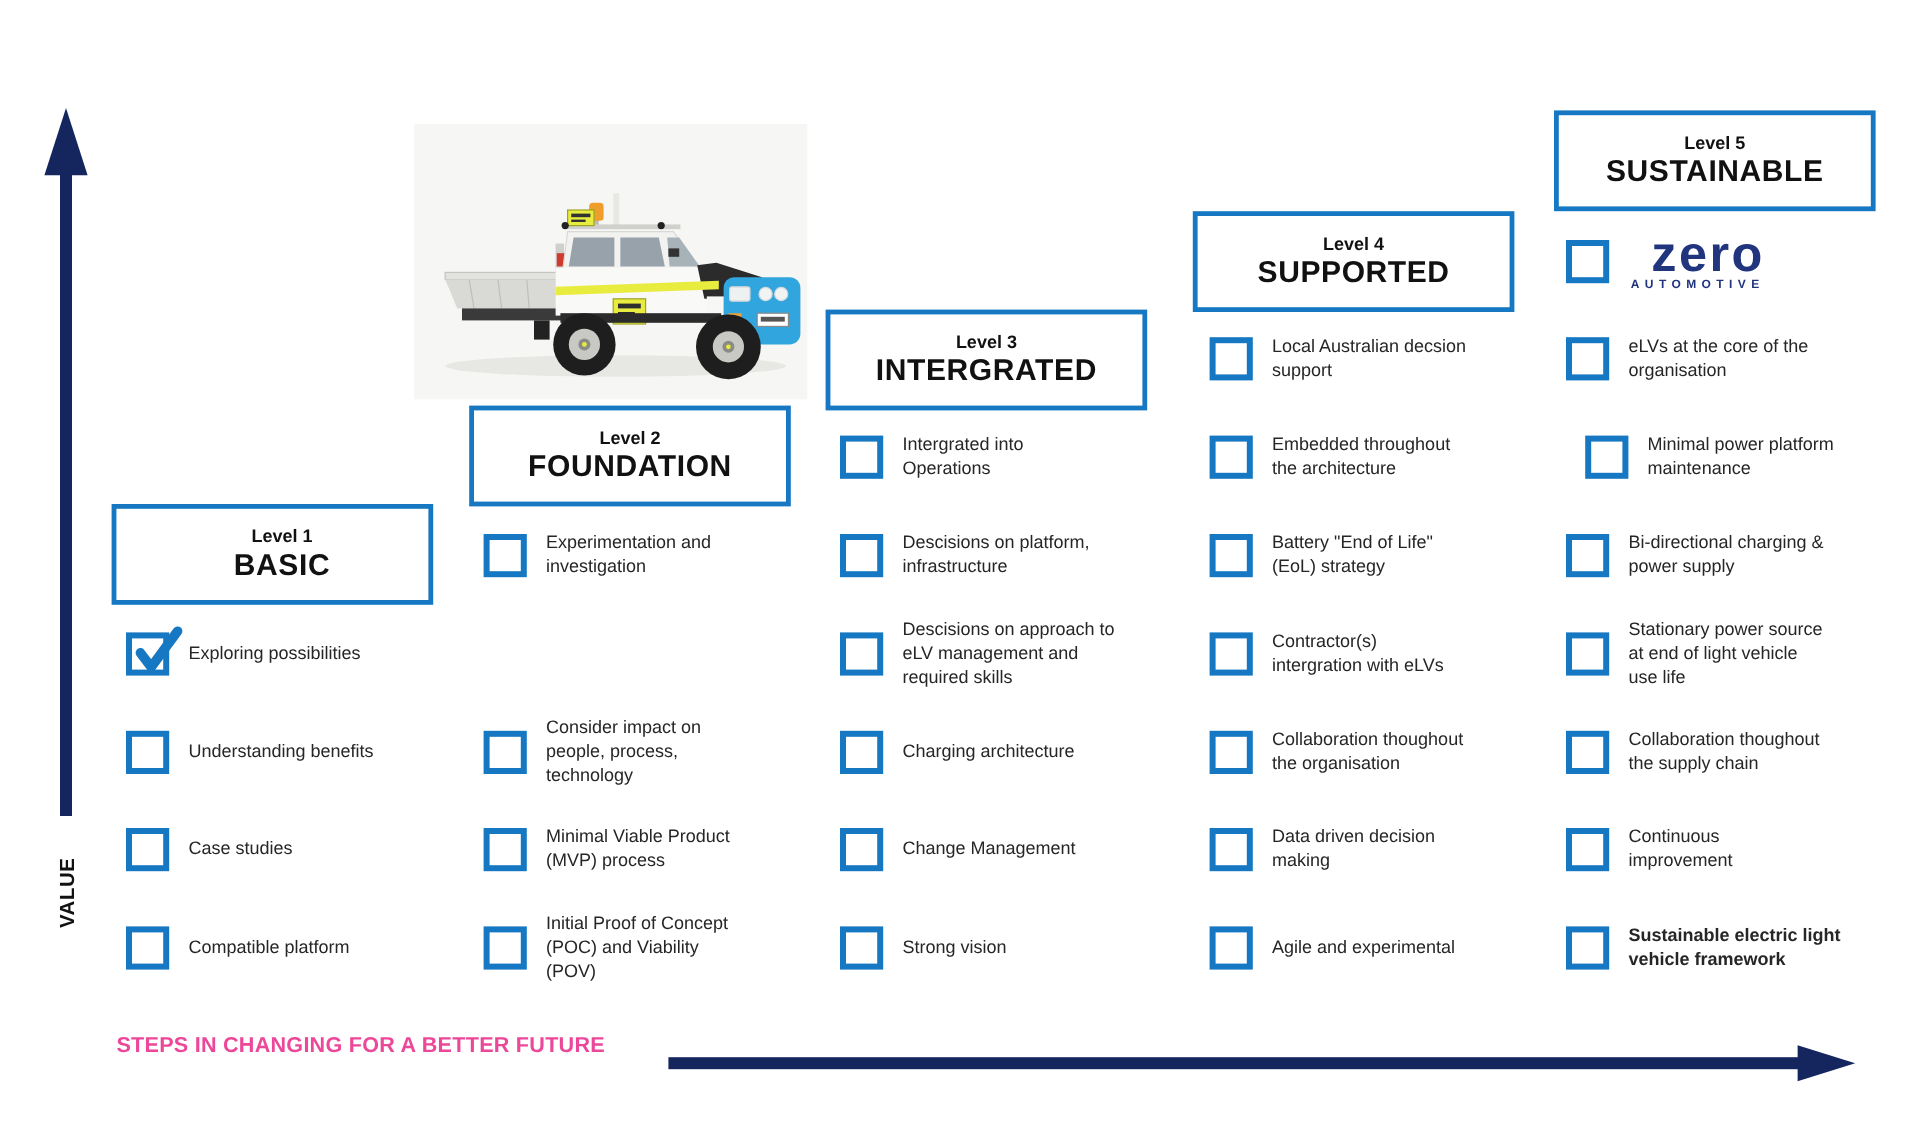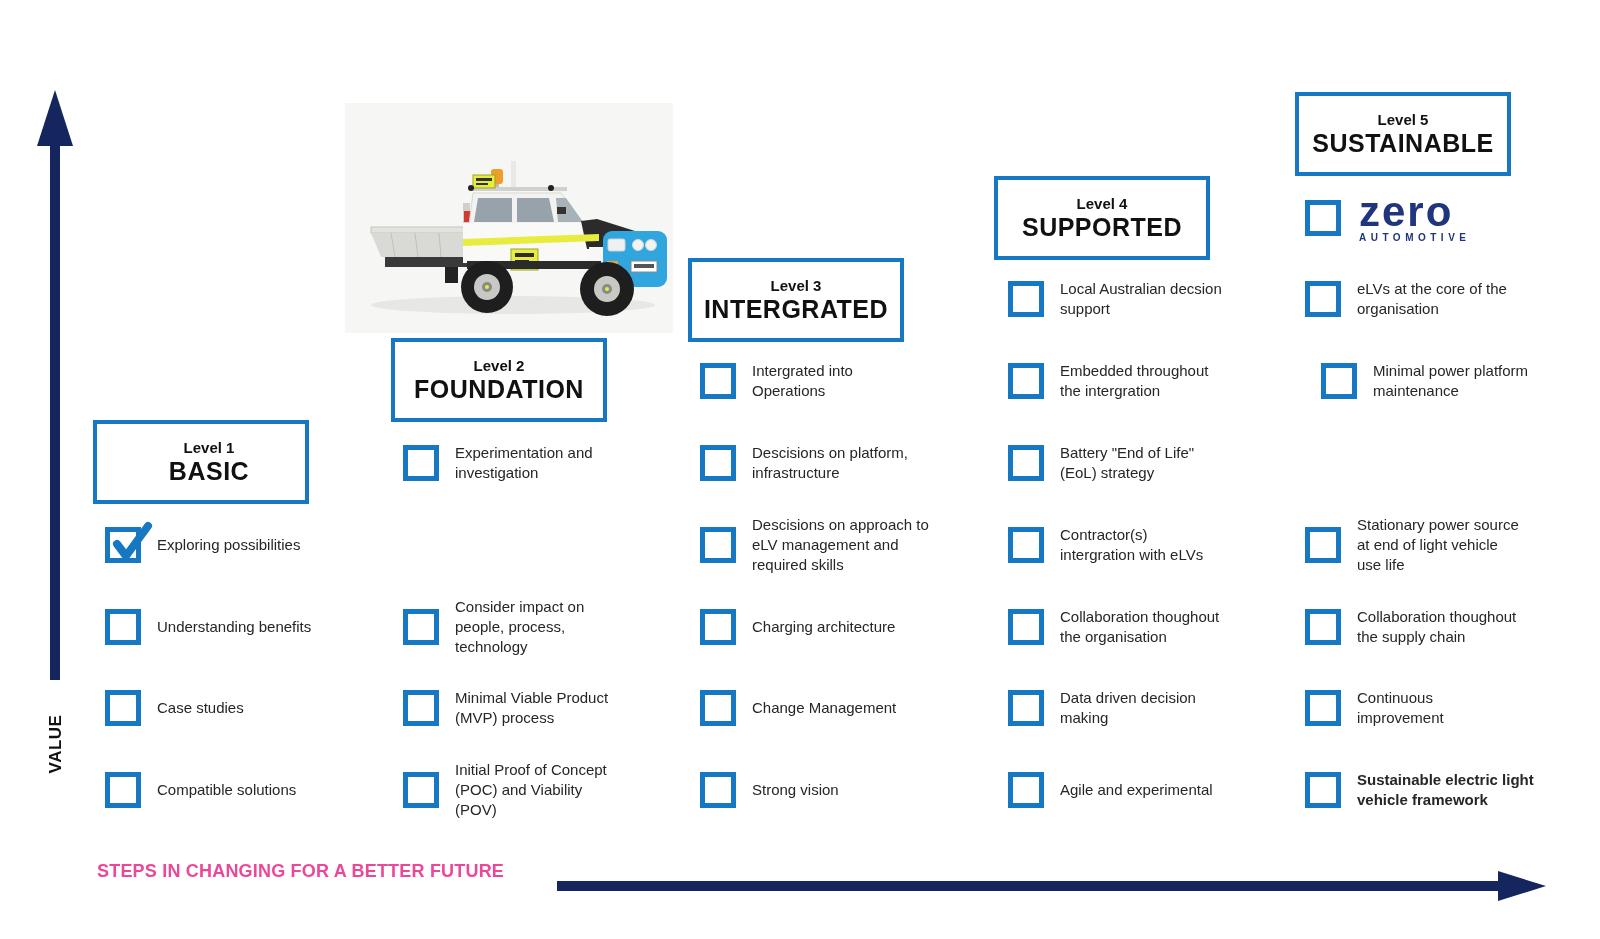--- a/index.html
+++ b/index.html
@@ -1,40 +1,40 @@
 <!DOCTYPE html>
 <html><head>
 <meta charset="utf-8">
 <style>
   html,body{margin:0;padding:0;background:#ffffff;}
   .stage{position:relative;width:1600px;height:939px;background:#ffffff;overflow:hidden;
          font-family:"Liberation Sans",sans-serif;color:#262626;}
 
   
-  .hdr{position:absolute;width:216px;height:84px;box-sizing:border-box;border:4px solid #1678c2;
+  .hdr{position:absolute;width:268px;height:84px;box-sizing:border-box;border:4px solid #1678c2;
        background:#ffffff;display:flex;flex-direction:column;align-items:center;justify-content:center;}
   .hdr-level{font-size:15px;font-weight:bold;color:#111;line-height:18px;}
   .hdr-name{font-size:25px;font-weight:bold;color:#111;line-height:28px;letter-spacing:.5px;}
 
   
   .item{position:absolute;height:82px;display:flex;align-items:center;}
   .cb{position:relative;flex:none;width:36px;height:36px;box-sizing:border-box;
       border:5px solid #1678c2;background:#fff;cursor:pointer;}
   .cb svg{position:absolute;left:0px;top:-12px;overflow:visible;}
   .lbl{margin-left:16px;font-size:15px;line-height:20px;white-space:pre-line;width:236px;}
 
   
   .value-label{position:absolute;left:14px;top:702px;width:84px;height:84px;
                display:flex;align-items:center;justify-content:center;}
   .value-label span{transform:rotate(-90deg);font-size:17px;font-weight:bold;color:#111;letter-spacing:.5px;}
   .steps-label{position:absolute;left:97px;top:861px;font-size:18px;font-weight:bold;color:#ec4899;letter-spacing:.2px;}
   .axis-svg{position:absolute;}
 
   
-  .logo{display:flex;flex-direction:column;align-items:flex-start;margin-left:18px;line-height:1;}
+  .logo{display:flex;flex-direction:column;align-items:flex-end;margin-left:18px;line-height:1;}
   .logo-brand{font-size:42px;font-weight:bold;color:#20357e;letter-spacing:2px;line-height:36px;}
   .logo-sub{font-size:10px;font-weight:bold;color:#20357e;letter-spacing:4.5px;margin-top:3px;}
 
   .truck-wrap{position:absolute;left:345px;top:103px;width:328px;height:230px;}
 </style>
 </head>
 <body>
 
 <div class="stage">
 
@@ -144,21 +144,21 @@
   <div class="item" style="left:105px;top:586px;">
     <span class="cb"></span>
     <span class="lbl">Understanding benefits</span>
   </div>
   <div class="item" style="left:105px;top:667px;">
     <span class="cb"></span>
     <span class="lbl">Case studies</span>
   </div>
   <div class="item" style="left:105px;top:749px;">
     <span class="cb"></span>
-    <span class="lbl">Compatible solutions</span>
+    <span class="lbl">Compatible platform</span>
   </div>
 
   <div class="item" style="left:403px;top:422px;">
     <span class="cb"></span>
     <span class="lbl">Experimentation and
 investigation</span>
   </div>
   <div class="item" style="left:403px;top:586px;">
     <span class="cb"></span>
     <span class="lbl">Consider impact on
@@ -207,21 +207,21 @@
   </div>
 
   <div class="item" style="left:1008px;top:258px;">
     <span class="cb"></span>
     <span class="lbl">Local Australian decsion
 support</span>
   </div>
   <div class="item" style="left:1008px;top:340px;">
     <span class="cb"></span>
     <span class="lbl">Embedded throughout
-the intergration</span>
+the architecture</span>
   </div>
   <div class="item" style="left:1008px;top:422px;">
     <span class="cb"></span>
     <span class="lbl">Battery "End of Life"
 (EoL) strategy</span>
   </div>
   <div class="item" style="left:1008px;top:504px;">
     <span class="cb"></span>
     <span class="lbl">Contractor(s)
 intergration with eLVs</span>
@@ -252,20 +252,25 @@
   <div class="item" style="left:1305px;top:258px;">
     <span class="cb"></span>
     <span class="lbl">eLVs at the core of the
 organisation</span>
   </div>
   <div class="item" style="left:1305px;top:340px;padding-left:16px;">
     <span class="cb"></span>
     <span class="lbl">Minimal power platform
 maintenance</span>
   </div>
+  <div class="item" style="left:1305px;top:422px;">
+    <span class="cb"></span>
+    <span class="lbl">Bi-directional charging &amp;
+power supply</span>
+  </div>
   <div class="item" style="left:1305px;top:504px;">
     <span class="cb"></span>
     <span class="lbl">Stationary power source
 at end of light vehicle
 use life</span>
   </div>
   <div class="item" style="left:1305px;top:586px;">
     <span class="cb"></span>
     <span class="lbl">Collaboration thoughout
 the supply chain</span>

